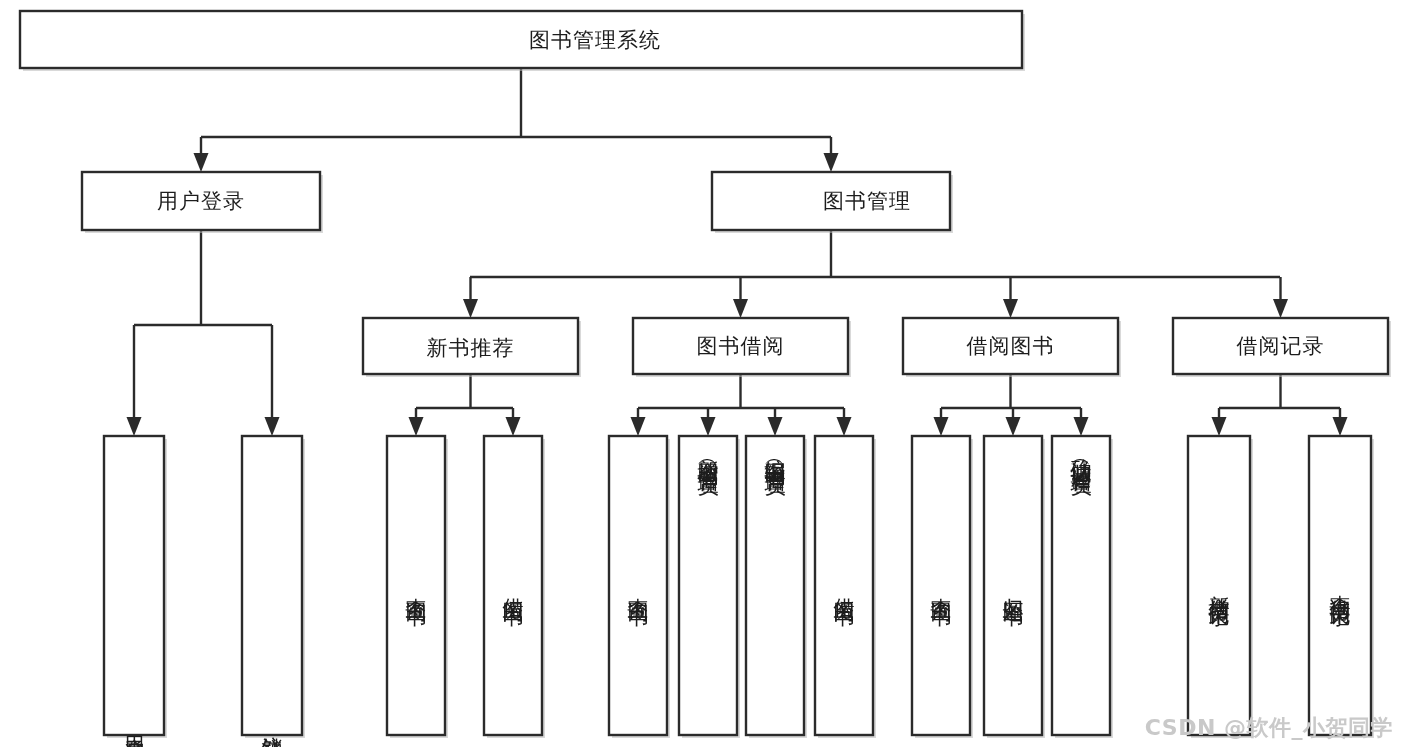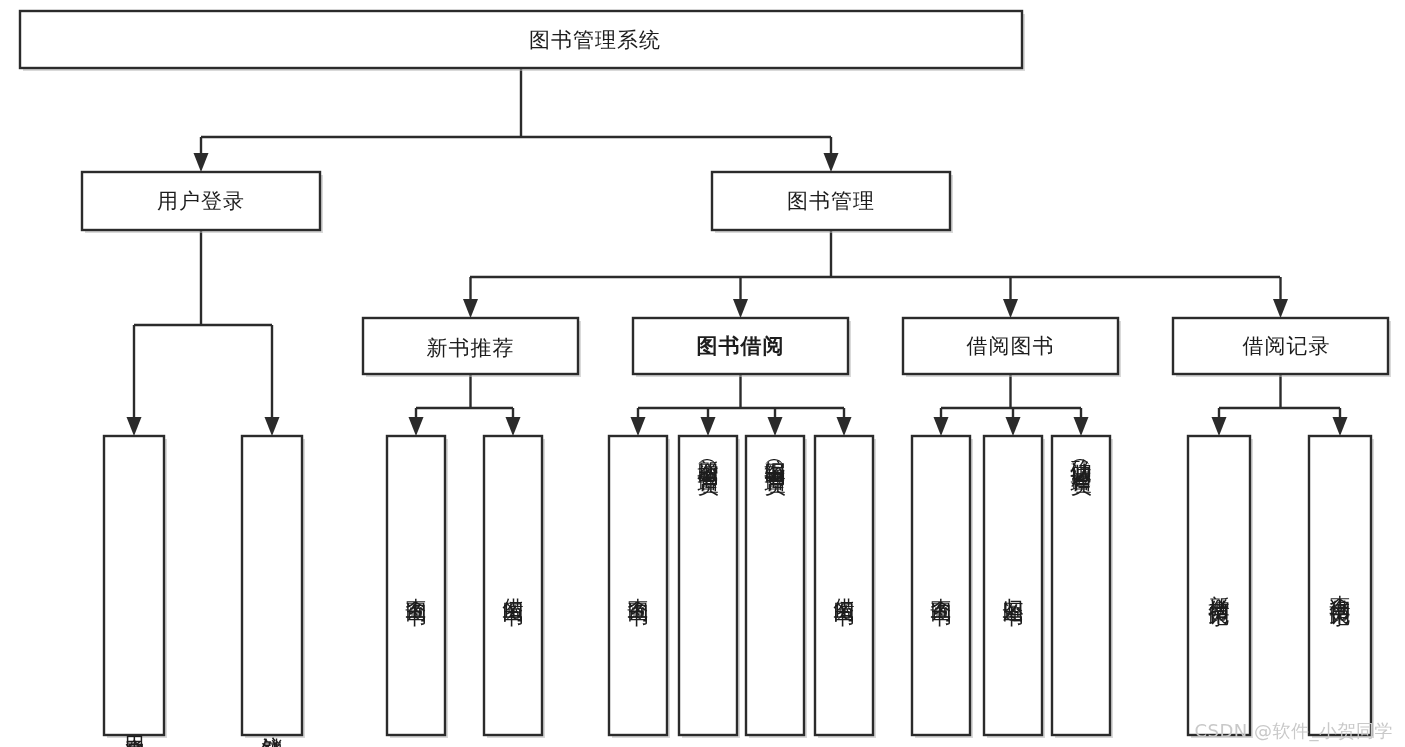--- a/index.html
+++ b/index.html
@@ -72,25 +72,26 @@
     align-items: center;
     justify-content: center;
     white-space: nowrap;
     pointer-events: none;
   }
   #watermark {
     position: absolute;
     right: 12px;
     bottom: 4px;
     font-family: "DejaVu Sans", "Liberation Sans", sans-serif;
-    font-size: 18px;
+    font-size: 22px;
     color: #c9c9c9;
     letter-spacing: 0.5px;
     white-space: nowrap;
     user-select: none;
+    font-weight: bold;
   }
 </style>
 </head>
 <body>
 
 <div id="diagram-root">
 
   <svg class="diagram-canvas" id="diagram-svg" viewBox="0 0 1405 747" xmlns="http://www.w3.org/2000/svg">
     <g id="layer-connectors">
         <line x1="521" y1="68" x2="521" y2="137" class="connector"></line>
@@ -226,25 +227,25 @@
         <g>
           <rect x="1312" y="439" width="62" height="299" class="node-shadow"></rect>
           <rect x="1309" y="436" width="62" height="299" class="node-box"></rect>
         </g>
       </g>
   </svg>
 
   <div id="label-layer">
       <div class="htext-wrap" style="left: 20px; top: 11px; width: 1150px; height: 57px;">图书管理系统</div>
       <div class="htext-wrap" style="left: 82px; top: 172px; width: 238px; height: 58px;">用户登录</div>
-      <div class="htext-wrap" style="left: 712px; top: 172px; width: 238px; height: 58px;">图书管理</div>
+      <div class="htext-wrap" style="left: 712px; top: 172px; width: 238px; height: 58px; padding-left: 36px;">图书管理</div>
       <div class="htext-wrap" style="left: 363px; top: 318px; width: 215px; height: 60px;">新书推荐</div>
-      <div class="htext-wrap" style="left: 633px; top: 318px; width: 215px; height: 56px; font-weight: bold;">图书借阅</div>
+      <div class="htext-wrap" style="left: 633px; top: 318px; width: 215px; height: 56px;">图书借阅</div>
       <div class="htext-wrap" style="left: 903px; top: 318px; width: 215px; height: 56px;">借阅图书</div>
-      <div class="htext-wrap" style="left: 1173px; top: 318px; width: 215px; height: 56px; margin-left: 6px;">借阅记录</div>
+      <div class="htext-wrap" style="left: 1173px; top: 318px; width: 215px; height: 56px;">借阅记录</div>
       <div class="vtext-wrap" style="left: 104px; top: 442px; width: 60px; height: 287px; justify-content: flex-end;">用户登录</div>
       <div class="vtext-wrap" style="left: 242px; top: 442px; width: 60px; height: 287px; justify-content: flex-end;">注销登录</div>
       <div class="vtext-wrap" style="left: 387px; top: 442px; width: 58px; height: 287px; justify-content: center;">查询图书</div>
       <div class="vtext-wrap" style="left: 484px; top: 442px; width: 58px; height: 287px; justify-content: center;">借阅图书</div>
       <div class="vtext-wrap" style="left: 609px; top: 442px; width: 58px; height: 287px; justify-content: center;">查询图书</div>
       <div class="vtext-wrap" style="left: 679px; top: 442px; width: 58px; height: 287px; justify-content: flex-start;">新增图书（管理员）</div>
       <div class="vtext-wrap" style="left: 746px; top: 442px; width: 58px; height: 287px; justify-content: flex-start;">编辑图书（管理员）</div>
       <div class="vtext-wrap" style="left: 815px; top: 442px; width: 58px; height: 287px; justify-content: center;">借阅图书</div>
       <div class="vtext-wrap" style="left: 912px; top: 442px; width: 58px; height: 287px; justify-content: center;">查询图书</div>
       <div class="vtext-wrap" style="left: 984px; top: 442px; width: 58px; height: 287px; justify-content: center;">归还图书</div>

